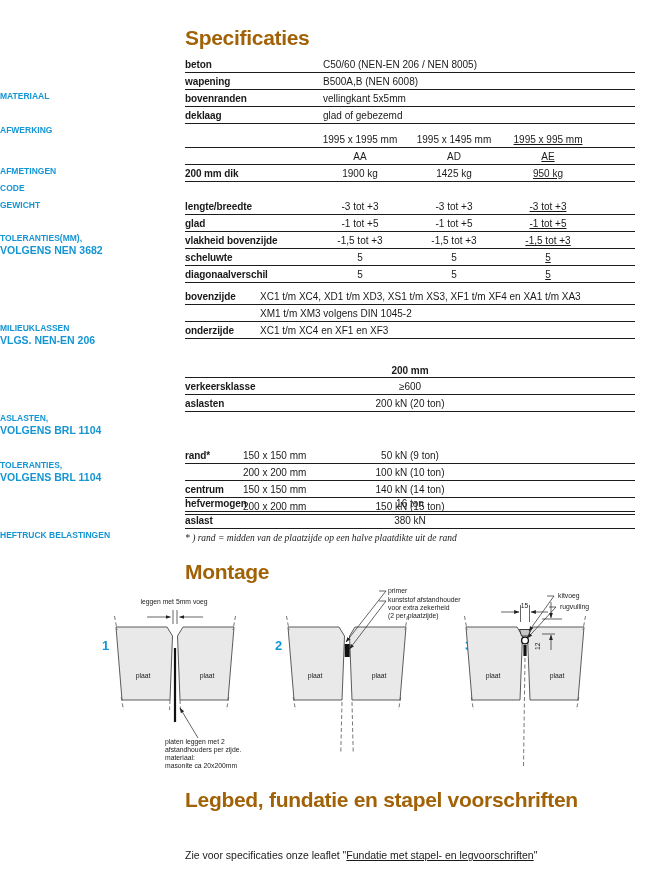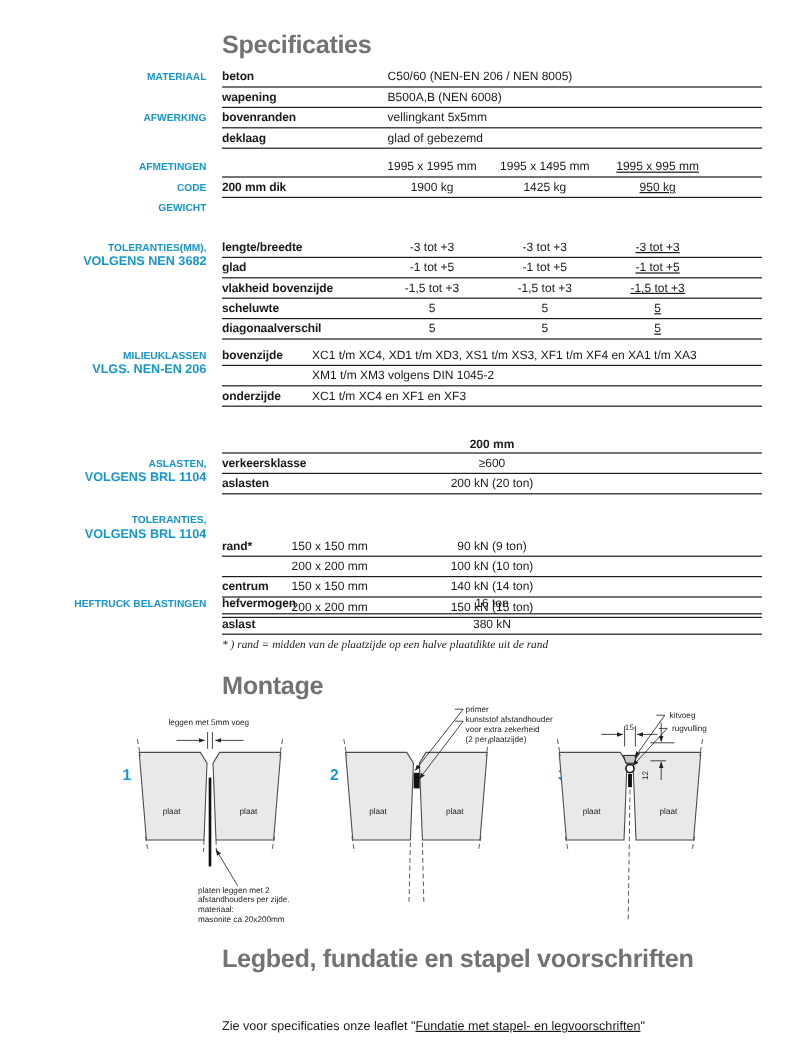--- a/index.html
+++ b/index.html
@@ -4,29 +4,29 @@
 <style>
   html,body { margin:0; padding:0; }
   body {
     width:658px; height:887px; background:#ffffff;
     font-family:"Liberation Sans", sans-serif; color:#1a1a1a;
   }
   .page { position:relative; width:658px; height:887px; background:#fff; overflow:hidden; }
 
   
   .side-label {
-    position:absolute; left:0; width:172px; text-align:right;
+    position:absolute; left:0; width:172px; text-align:left;
     color:#1596d4; font-weight:bold; font-size:8.5px; line-height:10px;
-    letter-spacing:0px; white-space:nowrap;
+    letter-spacing:0px; white-space:nowrap;margin-top:32px;
   }
   .side-label.lg { font-size:10.5px; line-height:12px; }
 
   
   .h1 {
-    position:absolute; left:185px; color:#737373; font-weight:bold;
+    position:absolute; left:185px; color:#a16207; font-weight:bold;
     font-size:21px; line-height:22px; letter-spacing:-0.3px; white-space:nowrap;
   }
 
   
   .tbl { position:absolute; left:185px; width:450px; }
   .trow {
     position:relative; height:17px; border-bottom:1px solid #1c1c1c;
     font-size:10px; box-sizing:border-box;
   }
   .trow.hdr { height:14px; }
@@ -96,20 +96,25 @@
     </div>
   </div>
 
   <div class="tbl" style="top:131px">
     <div class="trow">
       <span class="c0">1995 x 1995 mm</span>
       <span class="c1">1995 x 1495 mm</span>
       <span class="c2">1995 x 995 mm</span>
     </div>
     <div class="trow">
+      <span class="c0">AA</span>
+      <span class="c1">AD</span>
+      <span class="c2">AE</span>
+    </div>
+    <div class="trow">
       <span class="lbl">200 mm dik</span>
       <span class="c0">1900 kg</span>
       <span class="c1">1425 kg</span>
       <span class="c2">950 kg</span>
     </div>
   </div>
 
   <div class="tbl" style="top:198px">
     <div class="trow">
       <span class="lbl">lengte/breedte</span>
@@ -170,21 +175,21 @@
     <div class="trow">
       <span class="lbl">aslasten</span>
       <span class="full">200 kN (20 ton)</span>
     </div>
   </div>
 
   <div class="tbl" style="top:447px">
     <div class="trow">
       <span class="lbl">rand*</span>
       <span class="size">150 x 150 mm</span>
-      <span class="full">90 kN (9 ton)</span>
+      <span class="full">50 kN (9 ton)</span>
     </div>
     <div class="trow">
       <span class="lbl"></span>
       <span class="size">200 x 200 mm</span>
       <span class="full">100 kN (10 ton)</span>
     </div>
     <div class="trow">
       <span class="lbl">centrum</span>
       <span class="size">150 x 150 mm</span>
       <span class="full">140 kN (14 ton)</span>

